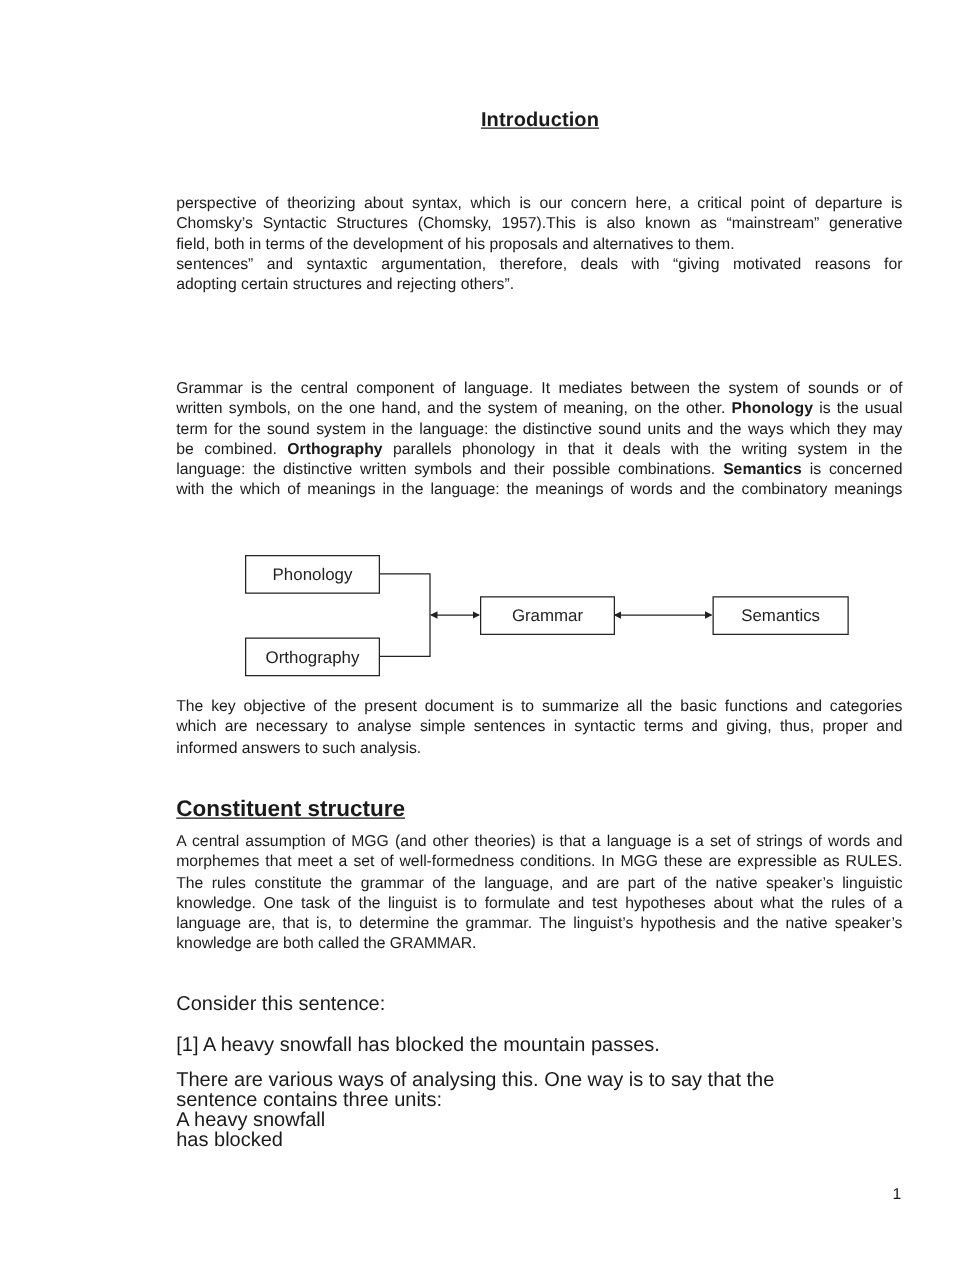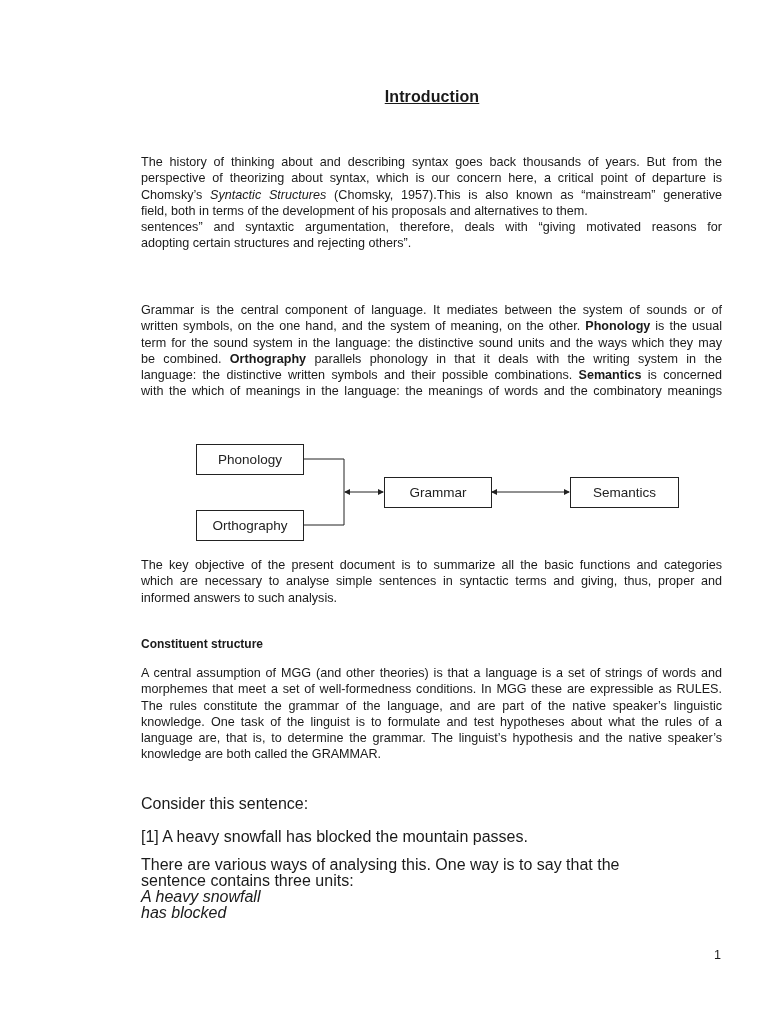--- a/index.html
+++ b/index.html
@@ -16,46 +16,45 @@
     }
     .para {
       position: absolute; left: 93px; width: 581px;
       font-size: 12.6px; line-height: 16.3px; text-align: justify;
       margin: 0;
     }
     .para .ln { display: block; text-align: justify; text-align-last: justify; }
     .para .ln.last { text-align-last: left; }
     .heading {
       position: absolute; left: 93px; top: 637px;
-      font-weight: bold; font-size: 12px; 
+      font-weight: bold; font-size: 18px; text-decoration: underline;
     }
     .single {
       position: absolute; left: 93px; font-size: 16px; line-height: 16px;
     }
-    .ital { font-style: italic; }
+    .ital { }
     .bold { font-weight: bold; }
     .pagenum {
       position: absolute; left: 666px; top: 948px; font-size: 12.6px;
     }
     .diagram { position: absolute; left: 0; top: 0; width: 768px; height: 1024px; pointer-events: none; }
     .dbox {
       position: absolute; border: 1px solid #222; background: #fff;
       font-size: 13.5px; display: flex; align-items: center; justify-content: center;
       color: #222; box-sizing: border-box;
     }
   </style>
 </head>
 <body>
 
 <div class="page">
 
   <div class="title">Introduction</div>
 
   <div class="para" style="top:154px;">
-    <span class="ln">The history of thinking about and describing syntax goes back thousands of years. But from the</span>
     <span class="ln">perspective of theorizing about syntax, which is our concern here, a critical point of departure is</span>
     <span class="ln"><span>Chomsky’s </span><span class="ital">Syntactic Structures</span><span> (Chomsky, 1957).This is also known as “mainstream” generative</span></span>
     <span class="ln last">field, both in terms of the development of his proposals and alternatives to them.</span>
     <span class="ln">sentences” and syntaxtic argumentation, therefore, deals with “giving motivated reasons for</span>
     <span class="ln last">adopting certain structures and rejecting others”.</span>
   </div>
 
   <div class="para" style="top:302px;">
     <span class="ln">Grammar is the central component of language. It mediates between the system of sounds or of</span>
     <span class="ln"><span>written symbols, on the one hand, and the system of meaning, on the other. </span><span class="bold">Phonology</span><span> is the usual</span></span>

